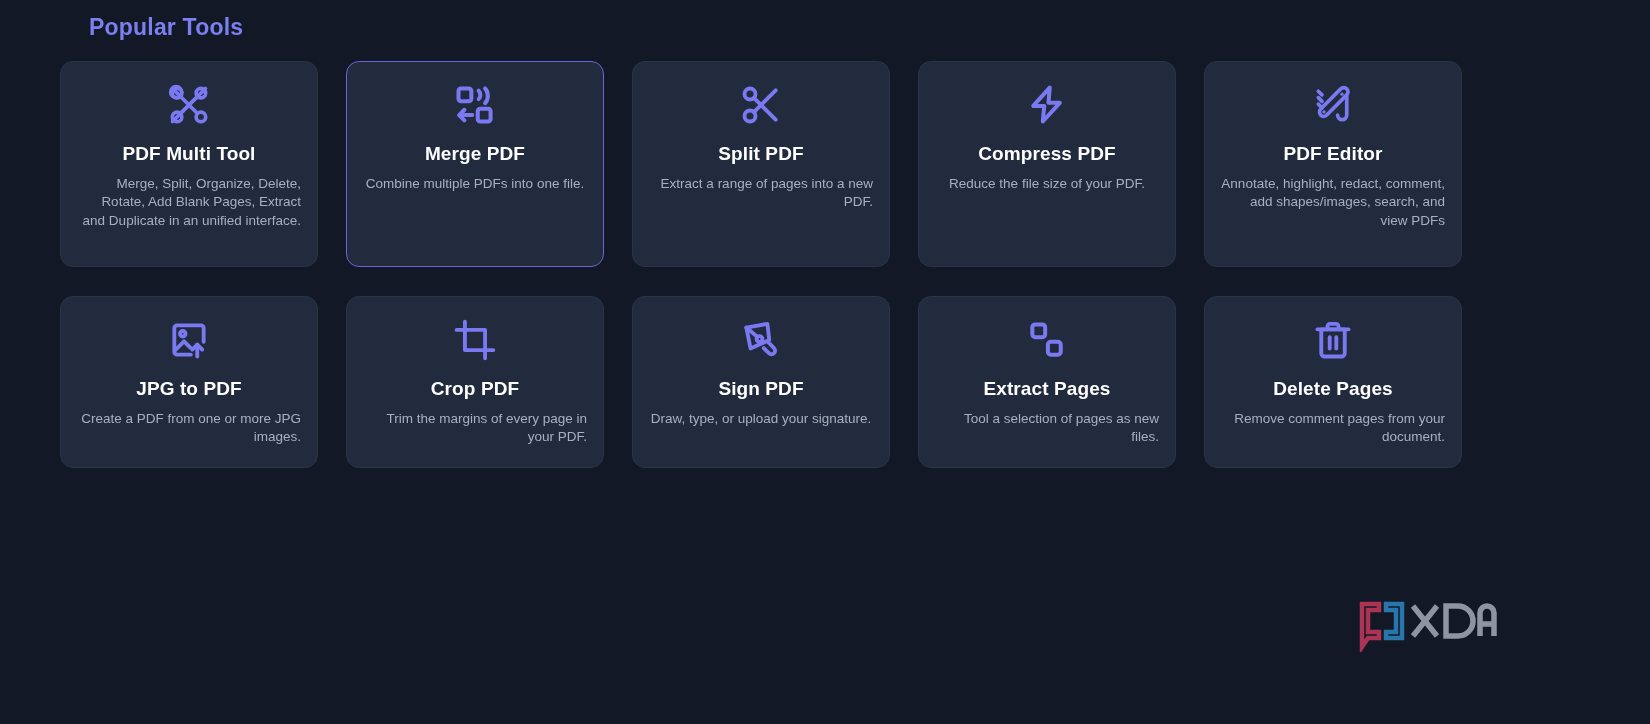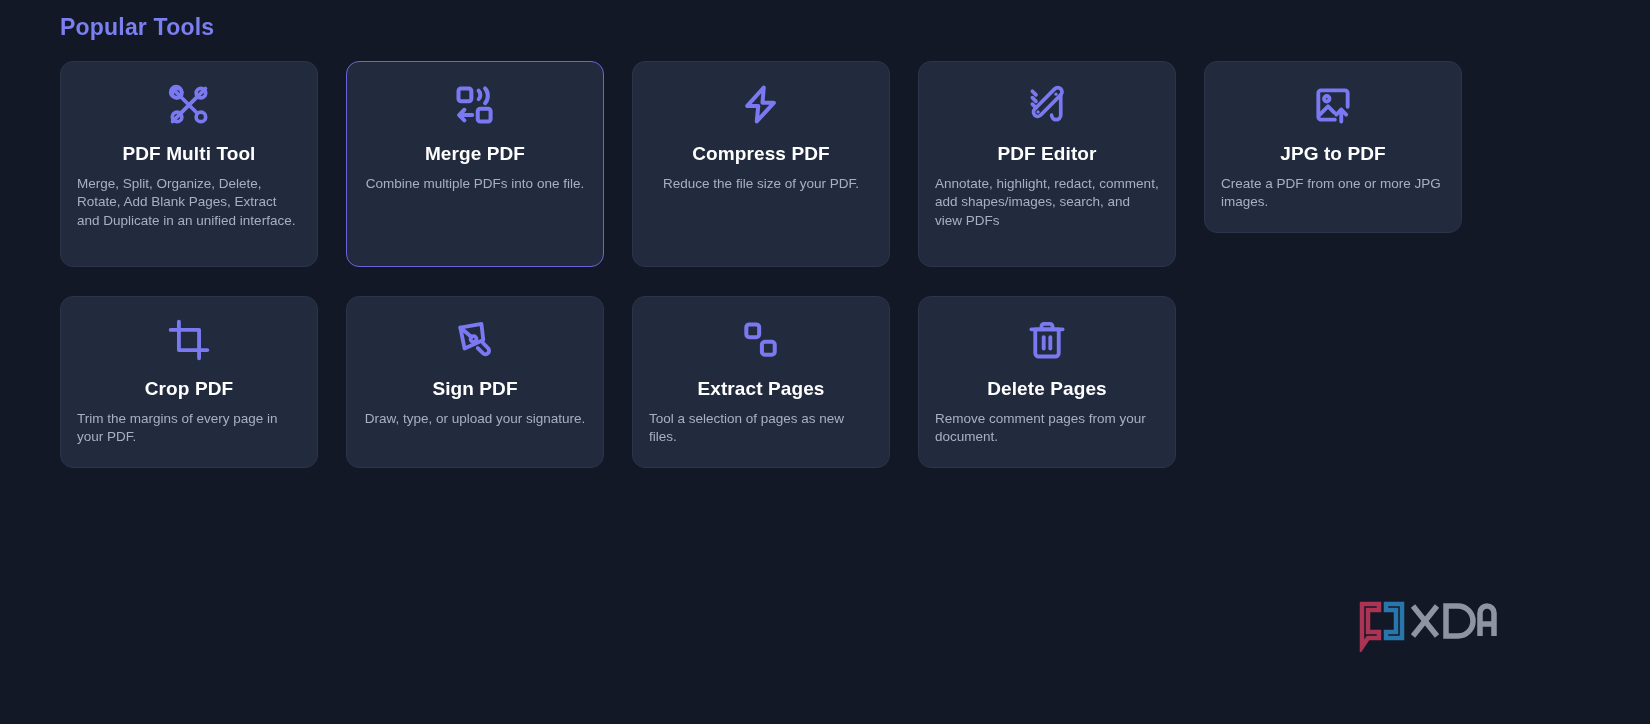--- a/index.html
+++ b/index.html
@@ -18,36 +18,37 @@
     position: relative;
     height: 100%;
   }
 
   .section-title {
     color: #7b7ff0;
     font-size: 23px;
     font-weight: bold;
     letter-spacing: 0.2px;
     margin-bottom: 20px;
+    margin-left: 29px;
   }
 
   .grid {
     display: grid;
     grid-template-columns: repeat(5, 258px);
     gap: 29px 28px;
     align-items: start;
   }
 
   .card {
     background: #222b3d;
     border: 1px solid #2c3purple;
     border: 1px solid #2b3448;
     border-radius: 13px;
     padding: 20px 16px 18px 16px;
-    text-align: left;
+    text-align: right;
     display: flex;
     flex-direction: column;
     align-items: center;
     min-height: 206px;
     position: relative;
   }
 
   .card.row-1 { min-height: 206px; }
   .card.row-2 { min-height: 172px; }
   .card.row-3 { min-height: 172px; }
@@ -135,20 +136,32 @@
           <path d="M14 4.2c1.2 1.1 1.2 3.5 0 4.6"></path>
           <path d="M17.5 3c2 1.9 2 6.1 0 8"></path>
           <path d="M3.5 17.5h7"></path>
           <path d="M6.2 14.6L3.4 17.5l2.8 2.9"></path>
         </svg>
       </div>
       <div class="card-title">Merge PDF</div>
       <div class="card-desc">Combine multiple PDFs into one file.</div>
     </div>
 
+    <div class="card row-1">
+      <div class="card-icon">
+        <svg viewBox="0 0 24 24" fill="none" stroke="currentColor" stroke-width="2.1" stroke-linecap="round" stroke-linejoin="round">
+          <circle cx="6" cy="6" r="3"></circle>
+          <circle cx="6" cy="18" r="3"></circle>
+          <line x1="20" y1="4" x2="8.12" y2="15.88"></line>
+          <line x1="8.12" y1="8.12" x2="20" y2="20"></line>
+        </svg>
+      </div>
+      <div class="card-title">Split PDF</div>
+      <div class="card-desc">Extract a range of pages into a new PDF.</div>
+    </div>
 
     <div class="card row-1">
       <div class="card-icon">
         <svg viewBox="0 0 24 24" fill="none" stroke="currentColor" stroke-width="2.2" stroke-linecap="round" stroke-linejoin="round">
           <path d="M13.5 2.5L4.5 12.5h6l-0.8 8.5 9.3-10.2h-6.2z"></path>
         </svg>
       </div>
       <div class="card-title">Compress PDF</div>
       <div class="card-desc">Reduce the file size of your PDF.</div>
     </div>

